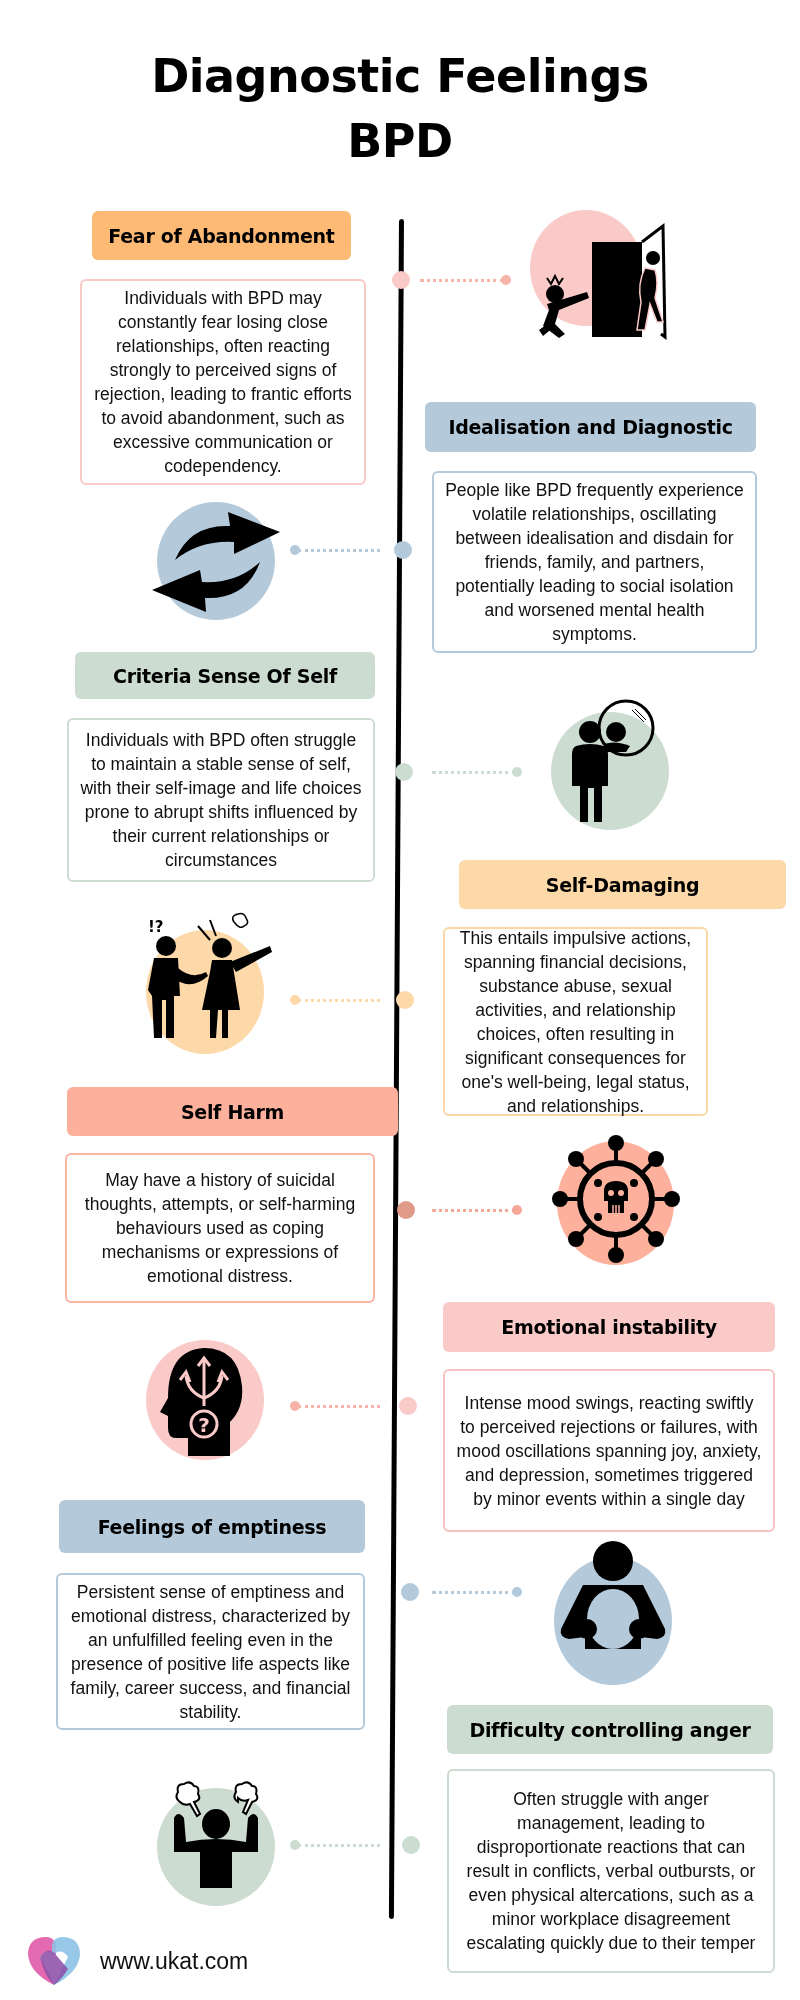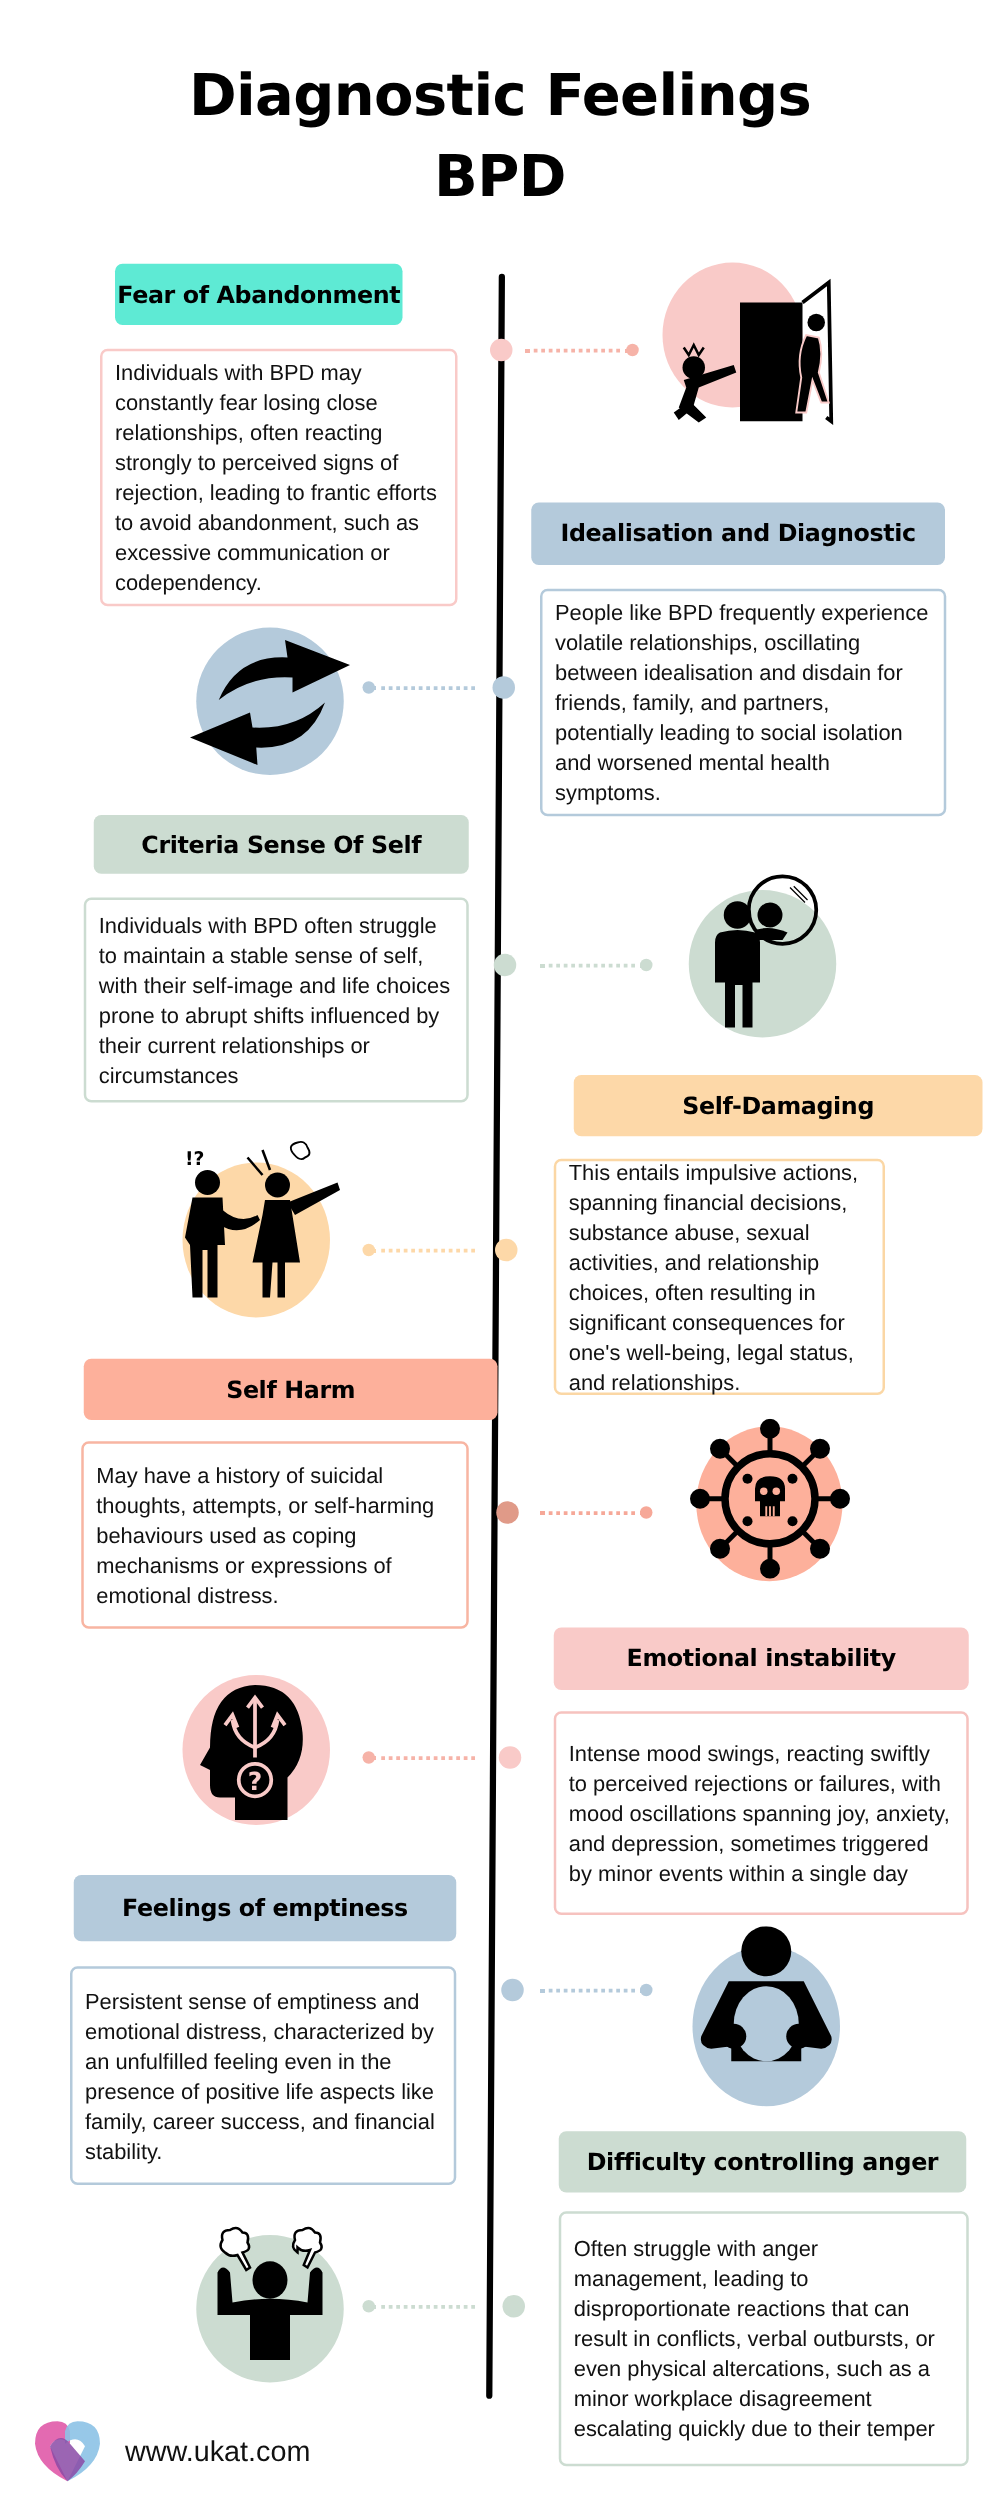--- a/index.html
+++ b/index.html
@@ -1,37 +1,37 @@
 <!DOCTYPE html>
 <html><head>
 <meta charset="utf-8">
 <style>
   html, body { margin:0; padding:0; background:#ffffff; }
   body { width:800px; height:2000px; position:relative; overflow:hidden; font-family:"DejaVu Sans", sans-serif; color:#111; }
   .abs { position:absolute; }
   .main-title { left:0; width:800px; text-align:center; font-family:"DejaVu Sans", sans-serif; font-weight:bold; font-size:46px; letter-spacing:-0.5px; color:#000; line-height:60px; }
   .timeline { left:399px; top:219px; width:5px; height:1700px; background:#000; border-radius:3px; transform:skewX(-0.34deg); transform-origin:top left; }
   .tbox { border-radius:6px; display:flex; align-items:center; justify-content:center; font-family:"DejaVu Sans", sans-serif; font-weight:bold; font-size:19px; color:#000; letter-spacing:-0.3px; box-sizing:border-box; text-align:center; }
-  .card { border:2px solid; border-radius:6px; background:#fff; box-sizing:border-box; display:flex; align-items:center; justify-content:center; text-align:left; font-family:"Liberation Sans", sans-serif; font-size:17.5px; line-height:24px; color:#111; padding:6px 10px; }
+  .card { border:2px solid; border-radius:6px; background:#fff; box-sizing:border-box; display:flex; align-items:center; justify-content:center; text-align:center; font-family:"Liberation Sans", sans-serif; font-size:17.5px; line-height:24px; color:#111; padding:6px 10px; }
   .node { width:18px; height:18px; border-radius:50%; }
   .dotline { height:0; border-top:3px dotted; }
   .enddot { width:10px; height:10px; border-radius:50%; }
   .circle { border-radius:50%; }
   .footer-url { font-family:"Liberation Sans", sans-serif; font-size:23px; color:#111; }
 </style>
 </head>
 <body>
 
 <div class="abs main-title" style="top:46px;">Diagnostic Feelings</div>
 <div class="abs main-title" style="top:111px;">BPD</div>
 
 <div class="abs timeline"></div>
 
 <div>
-  <div class="abs tbox" style="left:92px; top:211px; width:230px; height:49px; background:#5eead4;">Fear of Abandonment</div>
+  <div class="abs tbox" style="left:92px; top:211px; width:259px; height:49px; background:#fdba74;">Fear of Abandonment</div>
   <div class="abs card" style="left:80px; top:279px; width:286px; height:206px; border-color:#f9cac8;">Individuals with BPD may constantly fear losing close relationships, often reacting strongly to perceived signs of rejection, leading to frantic efforts to avoid abandonment, such as excessive communication or codependency.</div>
   <div class="abs node" style="left:392px; top:271px; background:#f9cac8;"></div>
   <div class="abs dotline" style="left:420px; top:279px; width:84px; border-color:#f6b3a8;"></div>
   <div class="abs enddot" style="left:501px; top:275px; background:#f6b3a8;"></div>
   <div class="abs circle" style="left:530px; top:210px; width:112px; height:116px; background:#f9cac8;"></div>
   <svg class="abs" style="left:525px; top:212px;" width="145" height="128" viewBox="0 0 145 128">
 
     <rect x="67" y="30" width="50" height="95" fill="#000"></rect>
     <polyline points="117,30 138,14 140,125 136,122" fill="none" stroke="#000" stroke-width="3"></polyline>
 
@@ -158,21 +158,21 @@
       <path d="M46 52 Q62 46 64 30"></path>
         <polyline points="60,36 64,26 70,34"></polyline>
       <circle cx="46" cy="78" r="13"></circle>
     </g>
     <text x="46" y="86" text-anchor="middle" font-family="DejaVu Sans, sans-serif" font-weight="bold" font-size="20" fill="#f9cac8">?</text>
   </svg>
 </div>
 
 <div>
   <div class="abs tbox" style="left:59px; top:1500px; width:306px; height:53px; background:#b4cadb;">Feelings of emptiness</div>
-  <div class="abs card" style="left:56px; top:1573px; width:309px; height:175px; border-color:#b4cadb;">Persistent sense of emptiness and emotional distress, characterized by an unfulfilled feeling even in the presence of positive life aspects like family, career success, and financial stability.</div>
+  <div class="abs card" style="left:56px; top:1573px; width:309px; height:157px; border-color:#b4cadb;">Persistent sense of emptiness and emotional distress, characterized by an unfulfilled feeling even in the presence of positive life aspects like family, career success, and financial stability.</div>
   <div class="abs node" style="left:401px; top:1583px; background:#b4cadb;"></div>
   <div class="abs dotline" style="left:432px; top:1591px; width:84px; border-color:#b4cadb;"></div>
   <div class="abs enddot" style="left:512px; top:1587px; background:#b4cadb;"></div>
   <div class="abs circle" style="left:554px; top:1557px; width:118px; height:128px; background:#b4cadb;"></div>
   <svg class="abs" style="left:553px; top:1541px;" width="120" height="120" viewBox="0 0 120 120">
     <ellipse cx="60" cy="20" rx="20" ry="20" fill="#000"></ellipse>
     <path d="M30 44 L90 44 L112 88 Q114 96 104 98 L88 96 L88 108 L32 108 L32 96 L16 98 Q6 96 8 88 Z" fill="#000"></path>
     <ellipse cx="60" cy="78" rx="26" ry="30" fill="#b4cadb"></ellipse>
     <circle cx="34" cy="88" r="10" fill="#000"></circle>
     <circle cx="86" cy="88" r="10" fill="#000"></circle>

